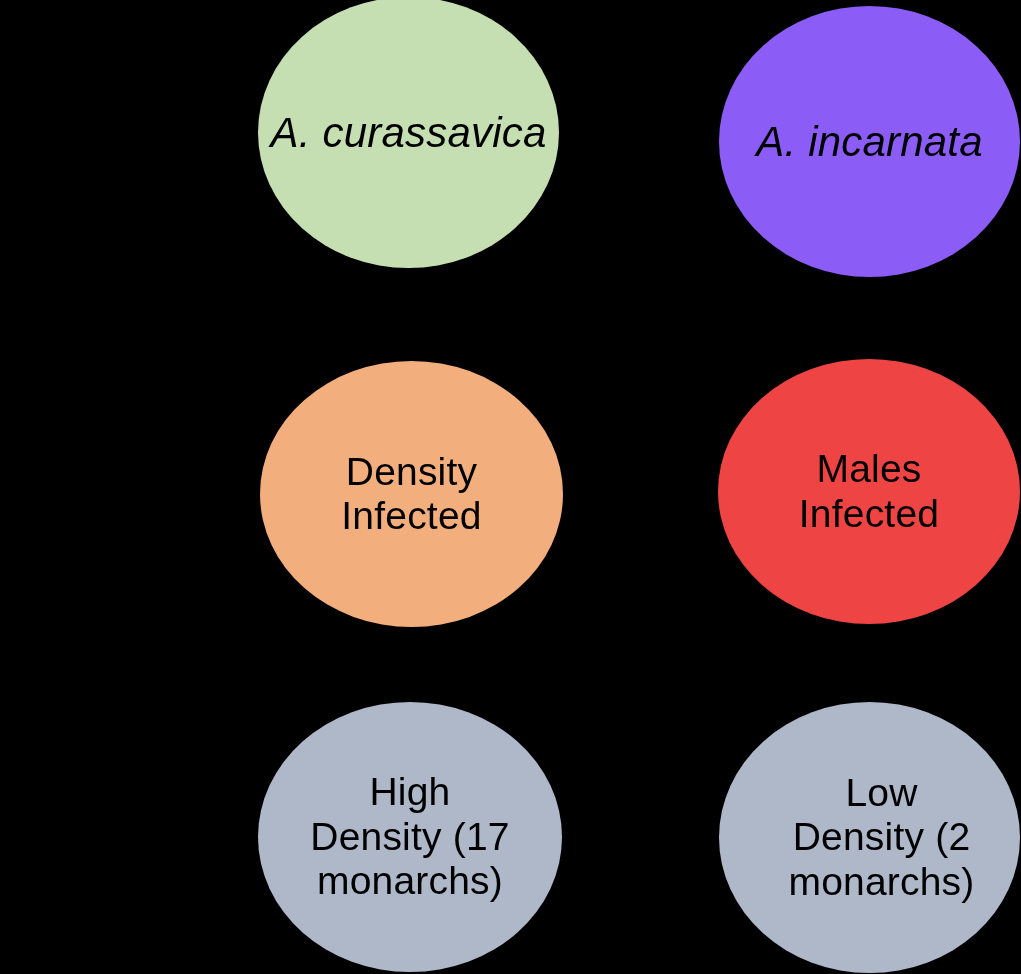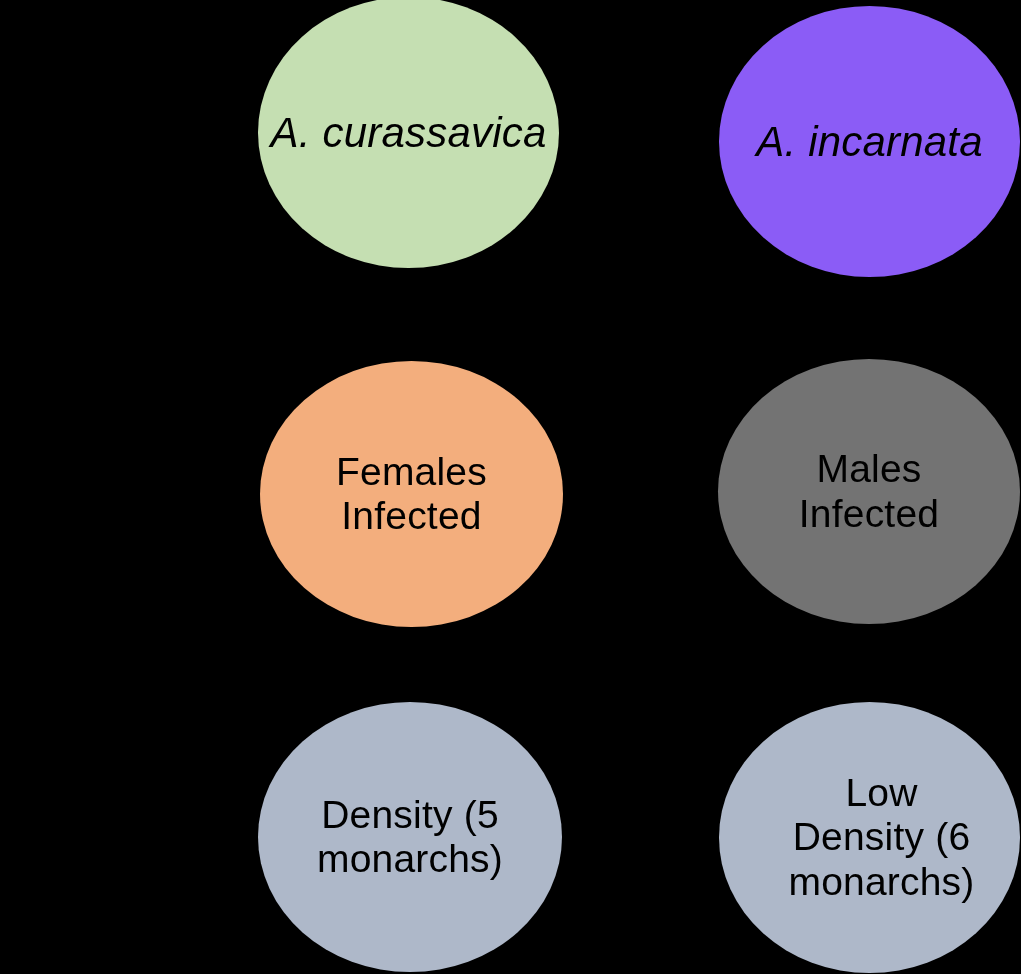--- a/index.html
+++ b/index.html
@@ -51,43 +51,44 @@
     <div class="label">
       <span class="line">A. incarnata</span>
     </div>
   </div>
 
   <div class="arrow-tip" style="left:402px;top:352px"></div>
   <div class="arrow-tip" style="left:873px;top:350px"></div>
 
   <div class="node infection" style="left: 260px; top: 361px; width: 303px; height: 266px; background-color: rgb(243, 174, 125);">
     <div class="label">
-      <span class="line">Females</span>
+      <span class="line">Density</span>
       <span class="line">Infected</span>
     </div>
   </div>
 
-  <div class="node infection" style="left: 718px; top: 359px; width: 302px; height: 265px; background-color: #737373;">
+  <div class="node infection" style="left: 718px; top: 359px; width: 302px; height: 265px; background-color: #ef4444;">
     <div class="label">
       <span class="line">Males</span>
       <span class="line">Infected</span>
     </div>
   </div>
 
   <div class="arrow-tip" style="left:399px;top:693px"></div>
   <div class="arrow-tip" style="left:860px;top:693px"></div>
 
   <div class="node density" style="left: 258px; top: 702px; width: 304px; height: 270px; background-color: rgb(174, 184, 201);">
     <div class="label">
-      <span class="line">Density (5</span>
+      <span class="line">High</span>
+      <span class="line">Density (17</span>
       <span class="line">monarchs)</span>
     </div>
   </div>
 
   <div class="node density" style="left: 719px; top: 702px; width: 301px; height: 271px; background-color: rgb(174, 184, 201); justify-content: center;">
     <div class="label" style="padding-left:24px">
       <span class="line">Low</span>
-      <span class="line">Density (6</span>
+      <span class="line">Density (2</span>
       <span class="line">monarchs)</span>
     </div>
   </div>
 
 </div>
 
 </body></html>

